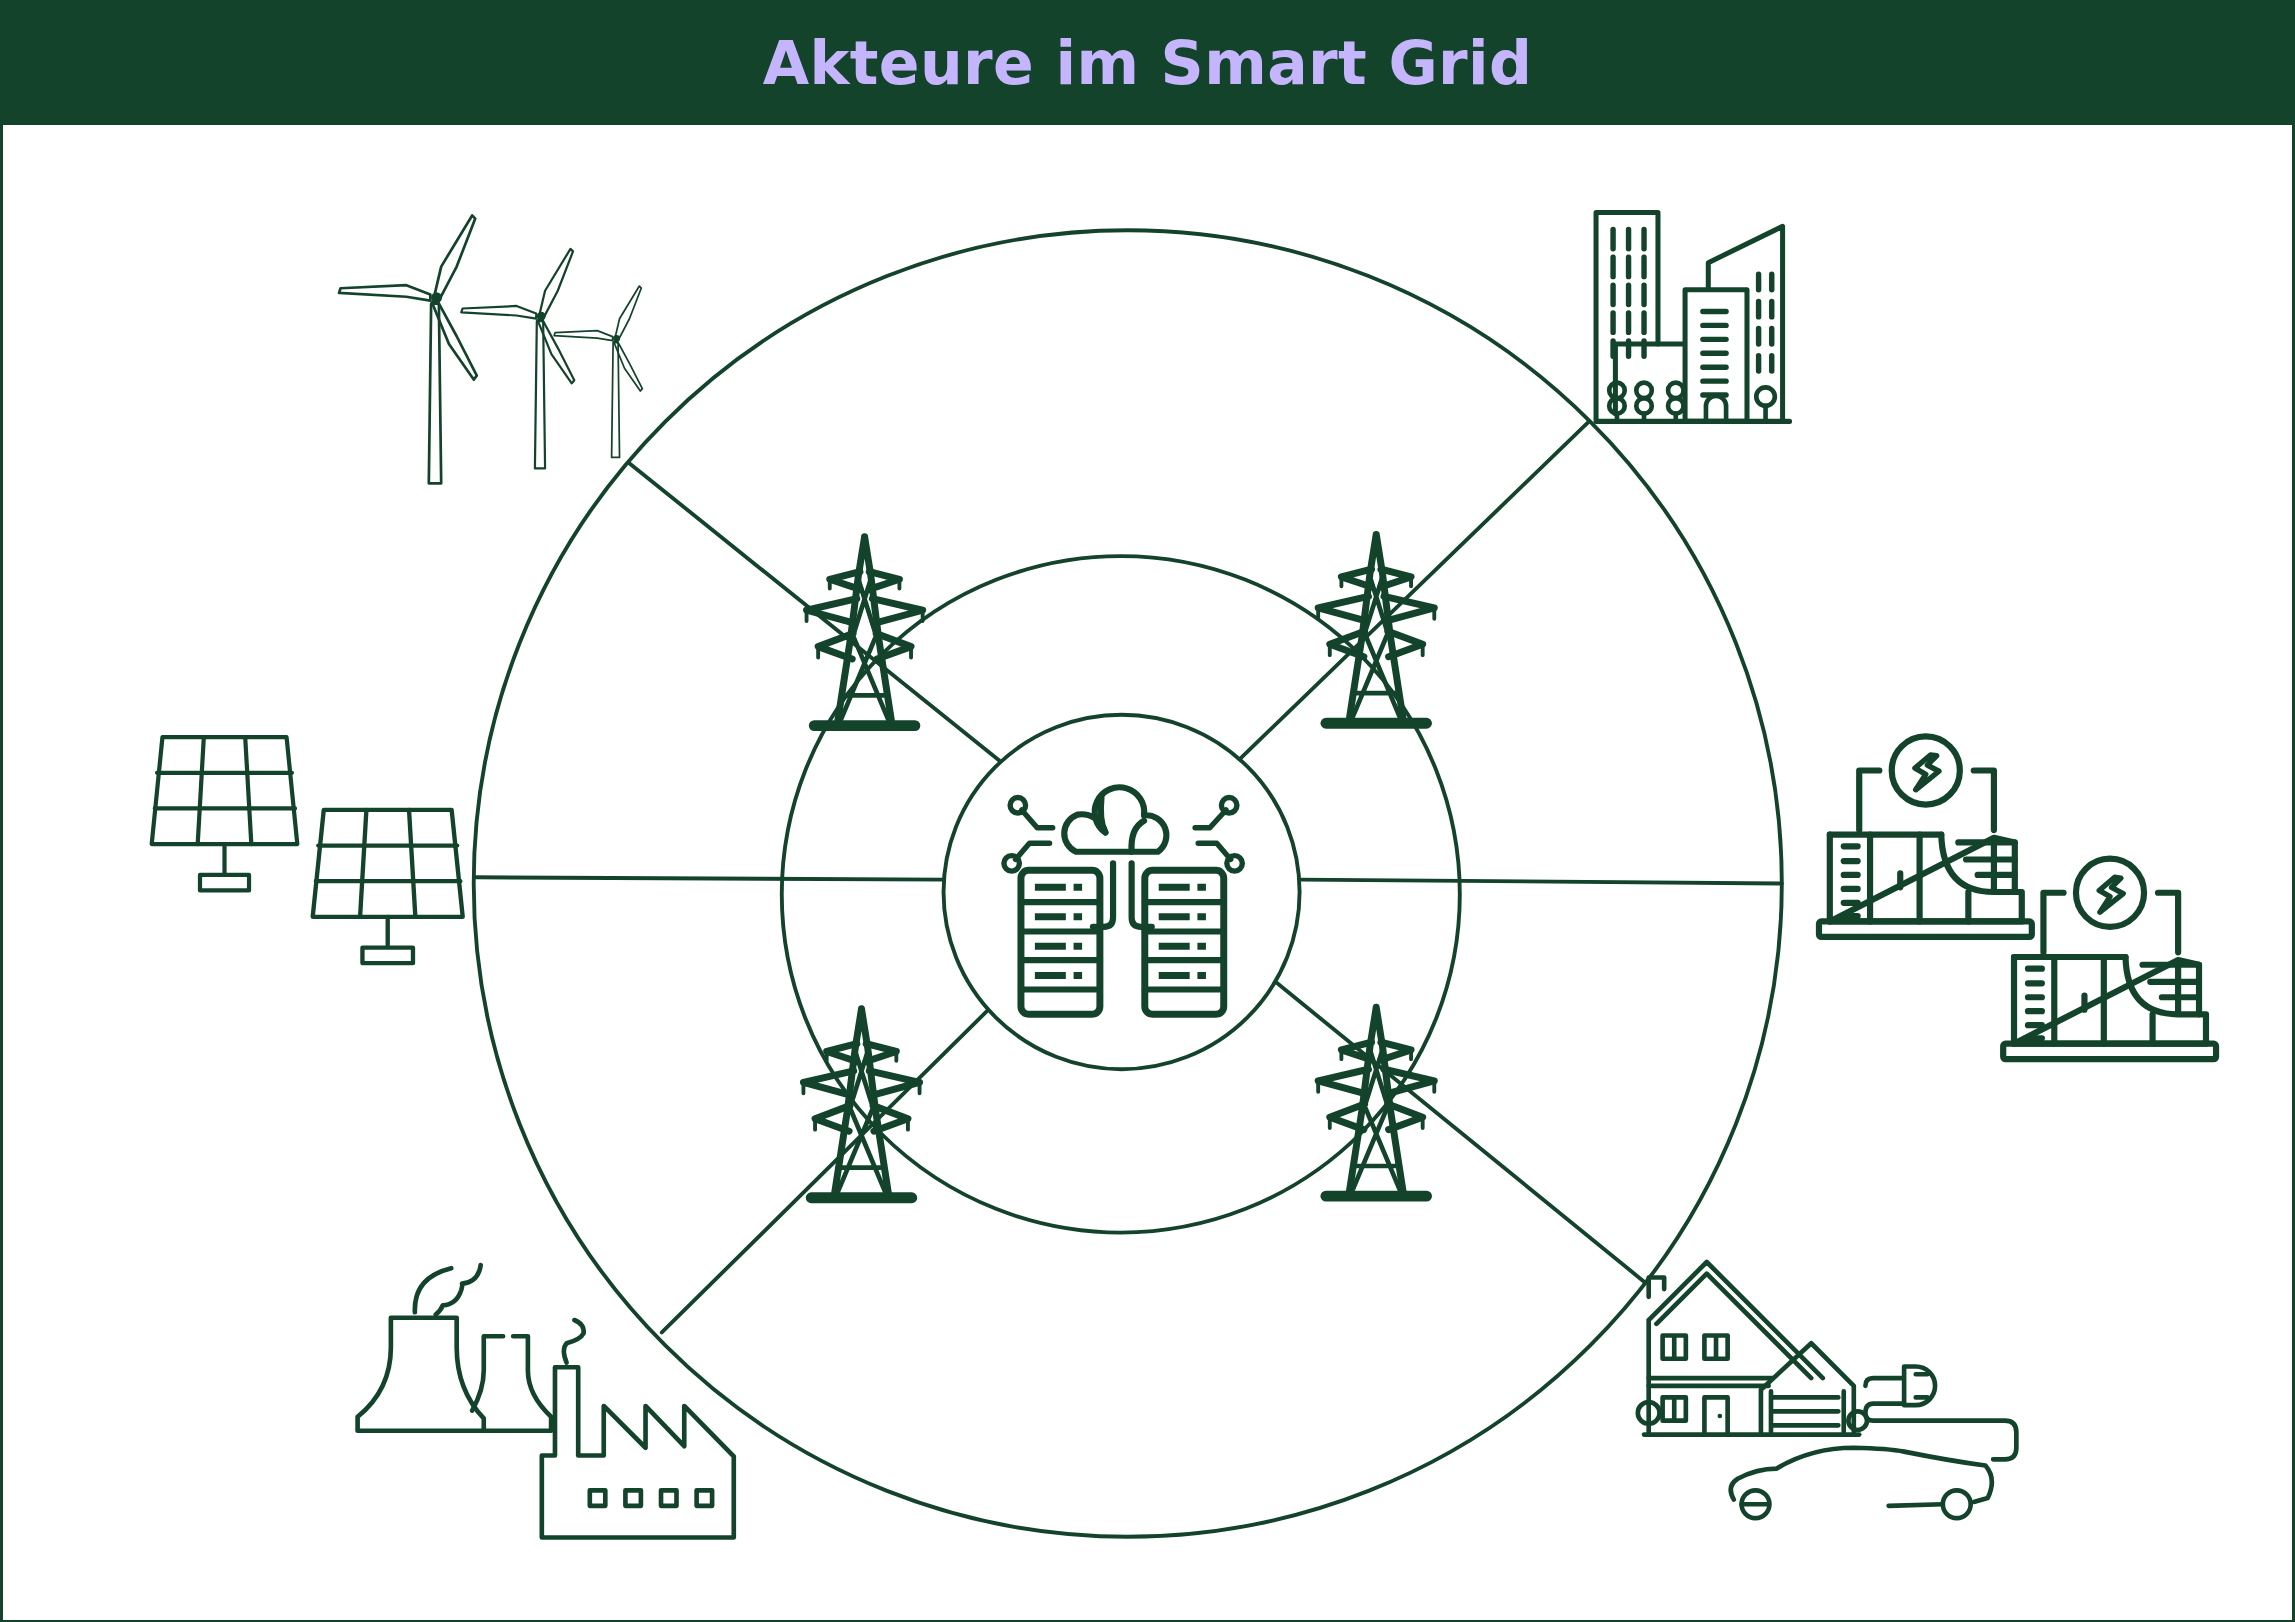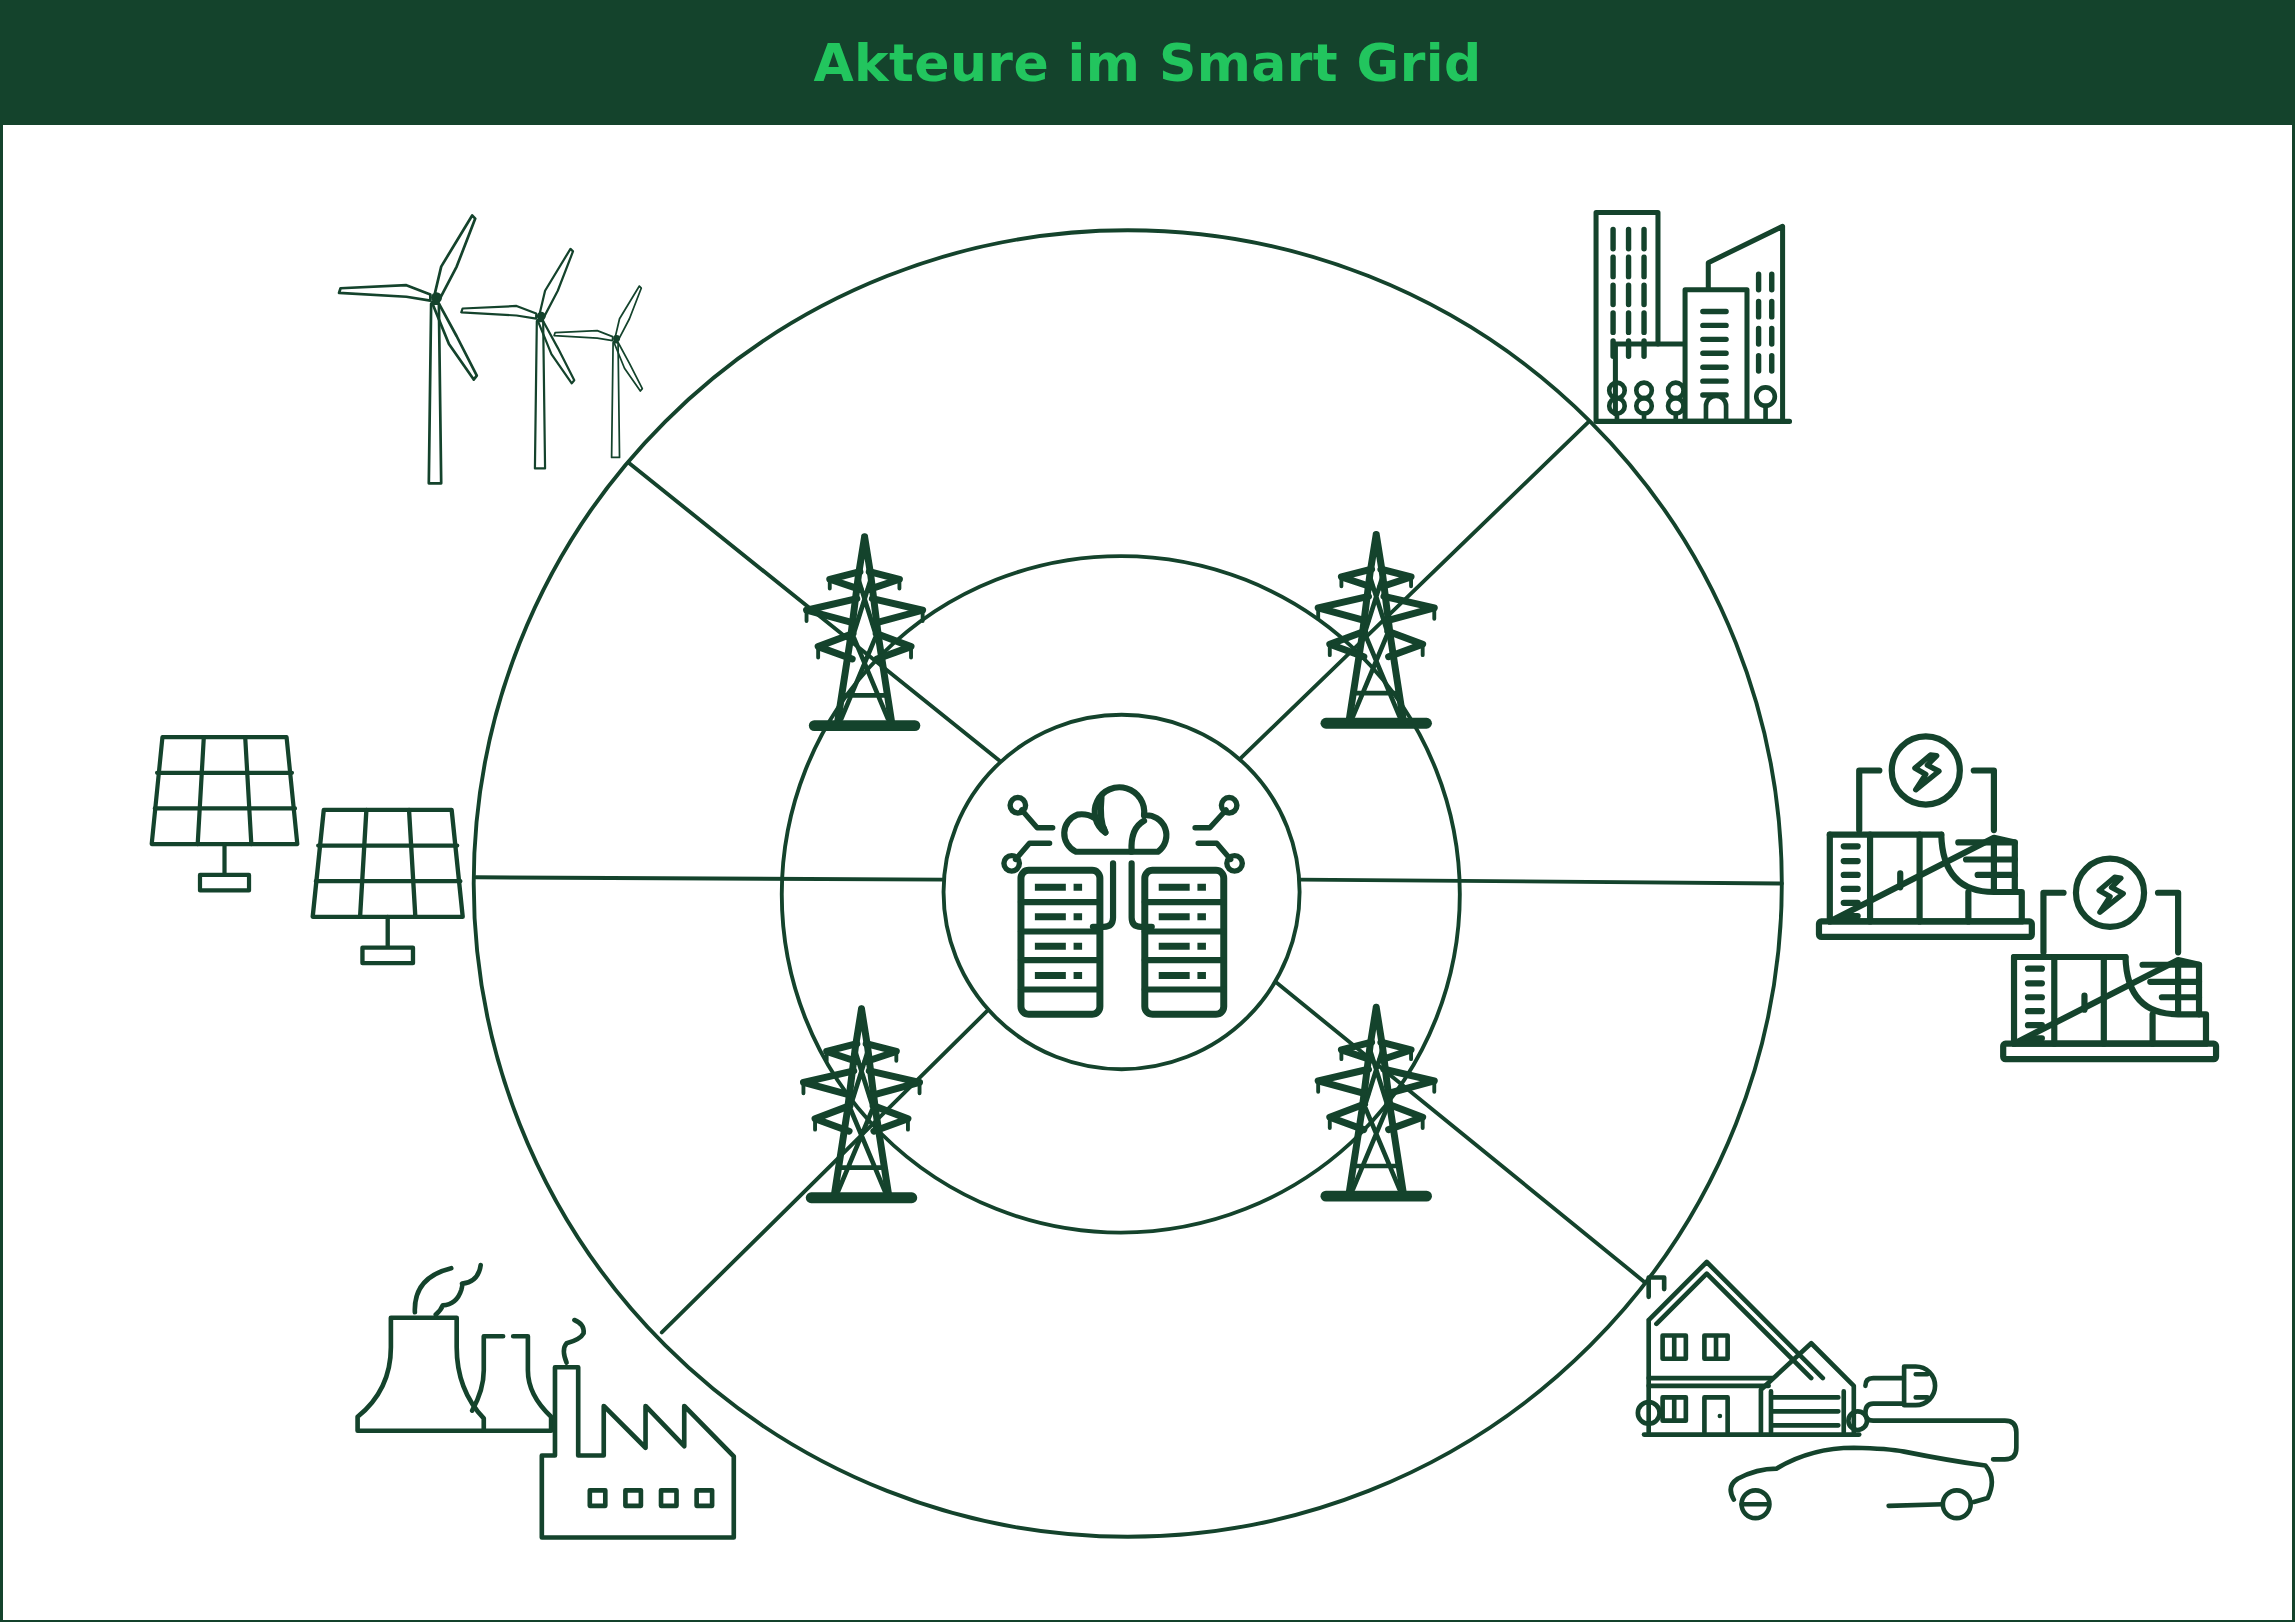--- a/index.html
+++ b/index.html
@@ -1,19 +1,19 @@
 <!DOCTYPE html>
 <html style="font-size:12.4px"><head>
 <meta charset="utf-8">
 <style>
   html, body { margin:0; padding:0; background:#ffffff; }
   body { width:2295px; height:1623px; overflow:hidden; font-family:"DejaVu Sans","Liberation Sans",sans-serif; }
   .frame { position:absolute; left:0; top:0; width:2295px; height:1623px; box-sizing:border-box; border:3.9px solid #14432c; background:#fff; }
   .header { position:absolute; left:0; top:0; width:2295px; height:125px; background:#14432c; display:flex; align-items:center; justify-content:center; }
-  .header h1 { margin:12px; color:#22c55e; font-weight:bold; font-size:52px; letter-spacing:0.4px; font-family:"DejaVu Sans","Liberation Sans",sans-serif; }
+  .header h1 { margin:12px; color:#c4b5fd; font-weight:bold; font-size:60px; letter-spacing:0.4px; font-family:"DejaVu Sans","Liberation Sans",sans-serif; }
   svg.diagram { position:absolute; left:0; top:0; }
   .st { fill:none; stroke:#14432c; stroke-linecap:round; stroke-linejoin:round; }
 </style>
 </head>
 <body>
 
 <div class="frame"></div>
 <div class="header">
   <h1>Akteure im Smart Grid</h1>
 </div>

